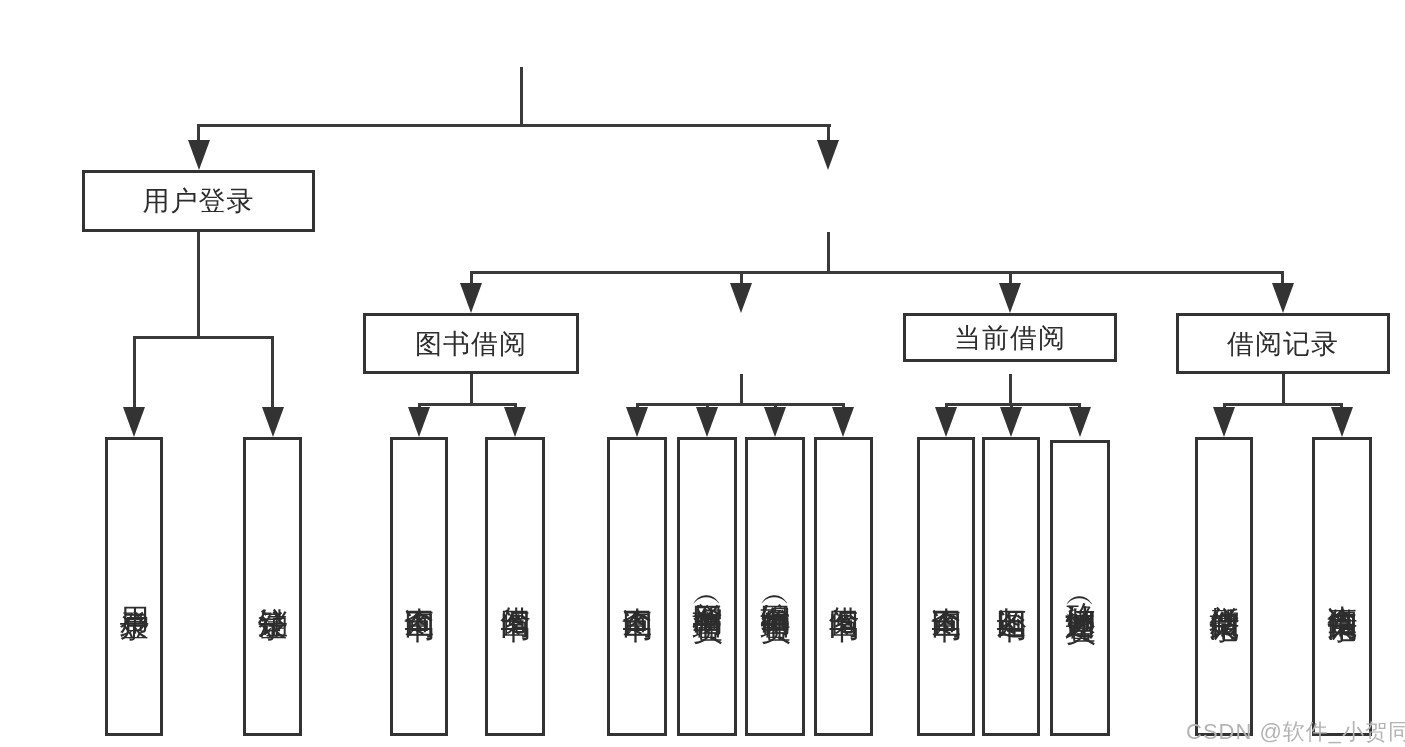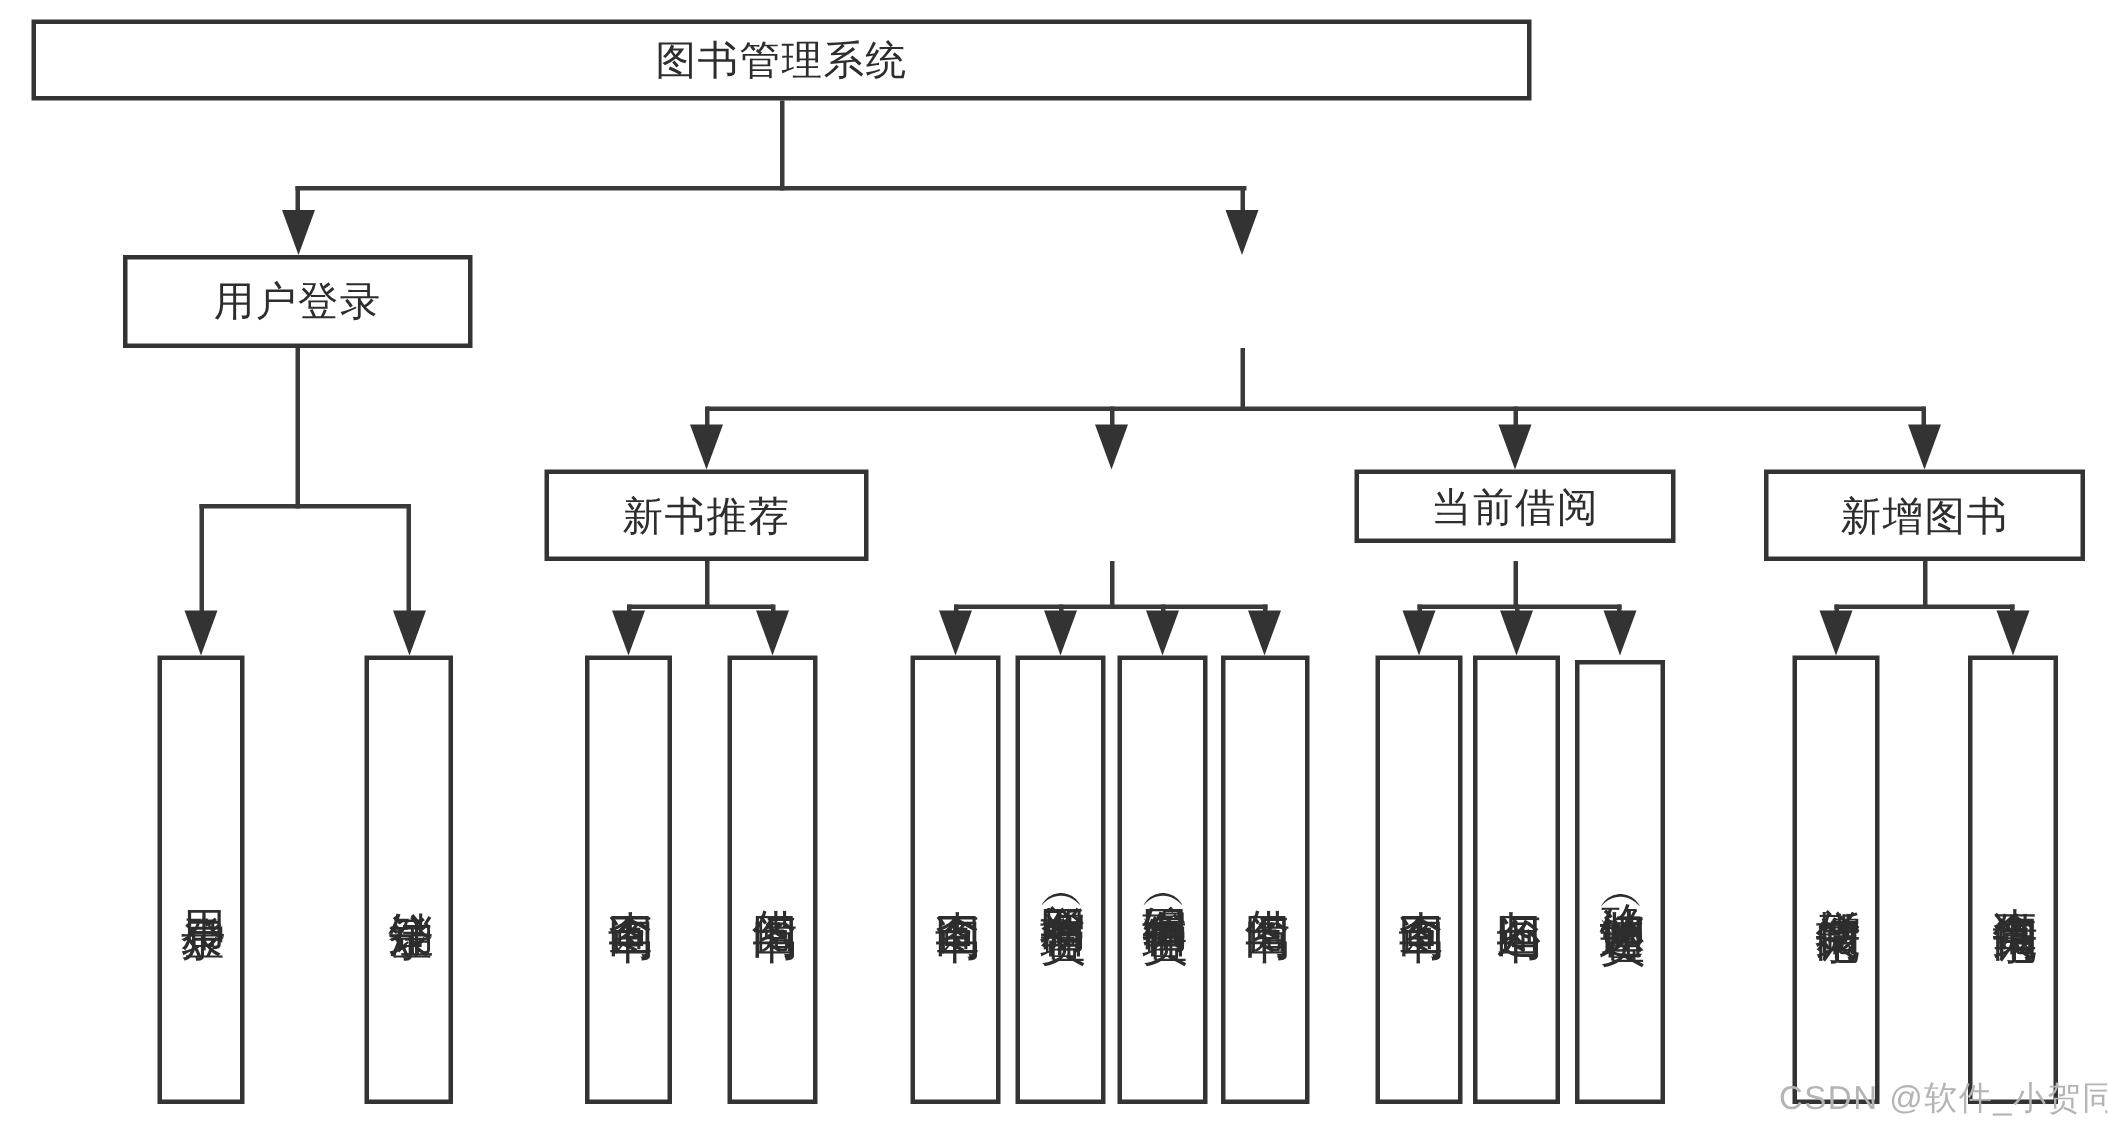--- a/index.html
+++ b/index.html
@@ -22,27 +22,26 @@
   .watermark {
     position:absolute; left:1186px; top:717px; z-index:6;
     font-size:22px; letter-spacing:1px; color:#b4b4b4; white-space:nowrap;
   }
 </style>
 </head>
 <body>
 
 <div class="canvas">
 
-  <div class="box hbox" style="left:21px;top:13px;width:1000px;height:54px;">图书管理系统</div>
 
   <div class="box hbox" style="left:82px;top:170px;width:233px;height:62px;">用户登录</div>
 
-  <div class="box hbox" style="left:363px;top:313px;width:216px;height:61px;">新书推荐</div>
+  <div class="box hbox" style="left:363px;top:313px;width:216px;height:61px;">图书借阅</div>
   <div class="box hbox" style="left:903px;top:313px;width:214px;height:49px;">当前借阅</div>
-  <div class="box hbox" style="left:1176px;top:313px;width:214px;height:61px;">新增图书</div>
+  <div class="box hbox" style="left:1176px;top:313px;width:214px;height:61px;">借阅记录</div>
 
   <div class="box vbox" style="left:105px;top:437px;width:58px;height:299px;">用户登录</div>
   <div class="box vbox" style="left:243px;top:437px;width:59px;height:299px;">注销登录</div>
 
   <div class="box vbox" style="left:390px;top:437px;width:58px;height:299px;">查询图书</div>
   <div class="box vbox" style="left:485px;top:437px;width:60px;height:299px;">借阅图书</div>
 
   <div class="box vbox" style="left:607px;top:437px;width:60px;height:299px;">查询图书</div>
   <div class="box vbox" style="left:677px;top:437px;width:60px;height:299px;">新增图书（管理员）</div>
   <div class="box vbox" style="left:745px;top:437px;width:60px;height:299px;">编辑图书（管理员）</div>

